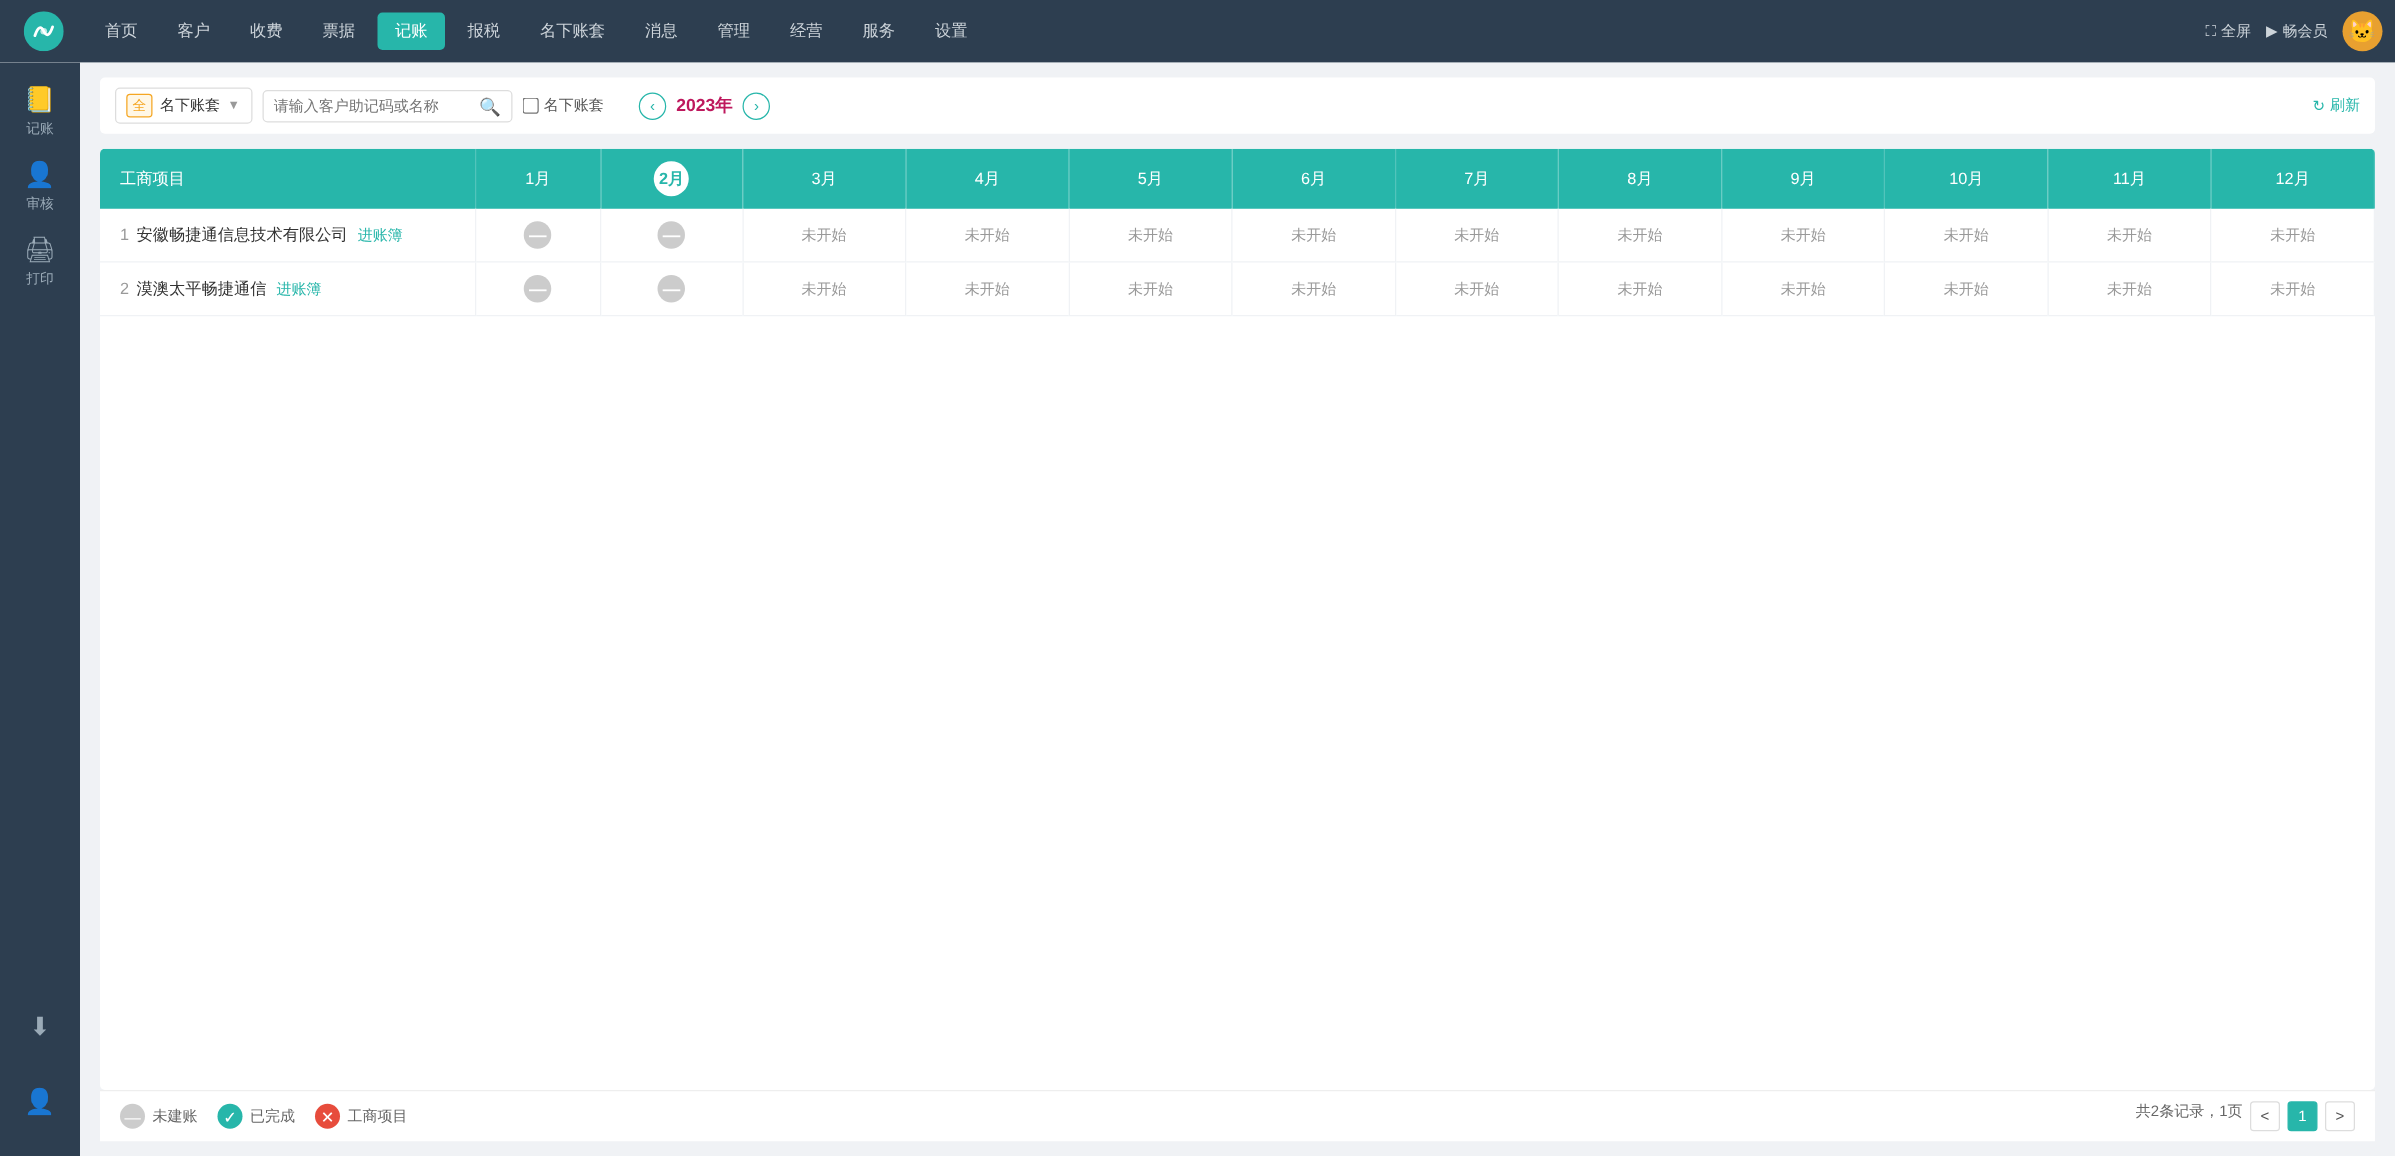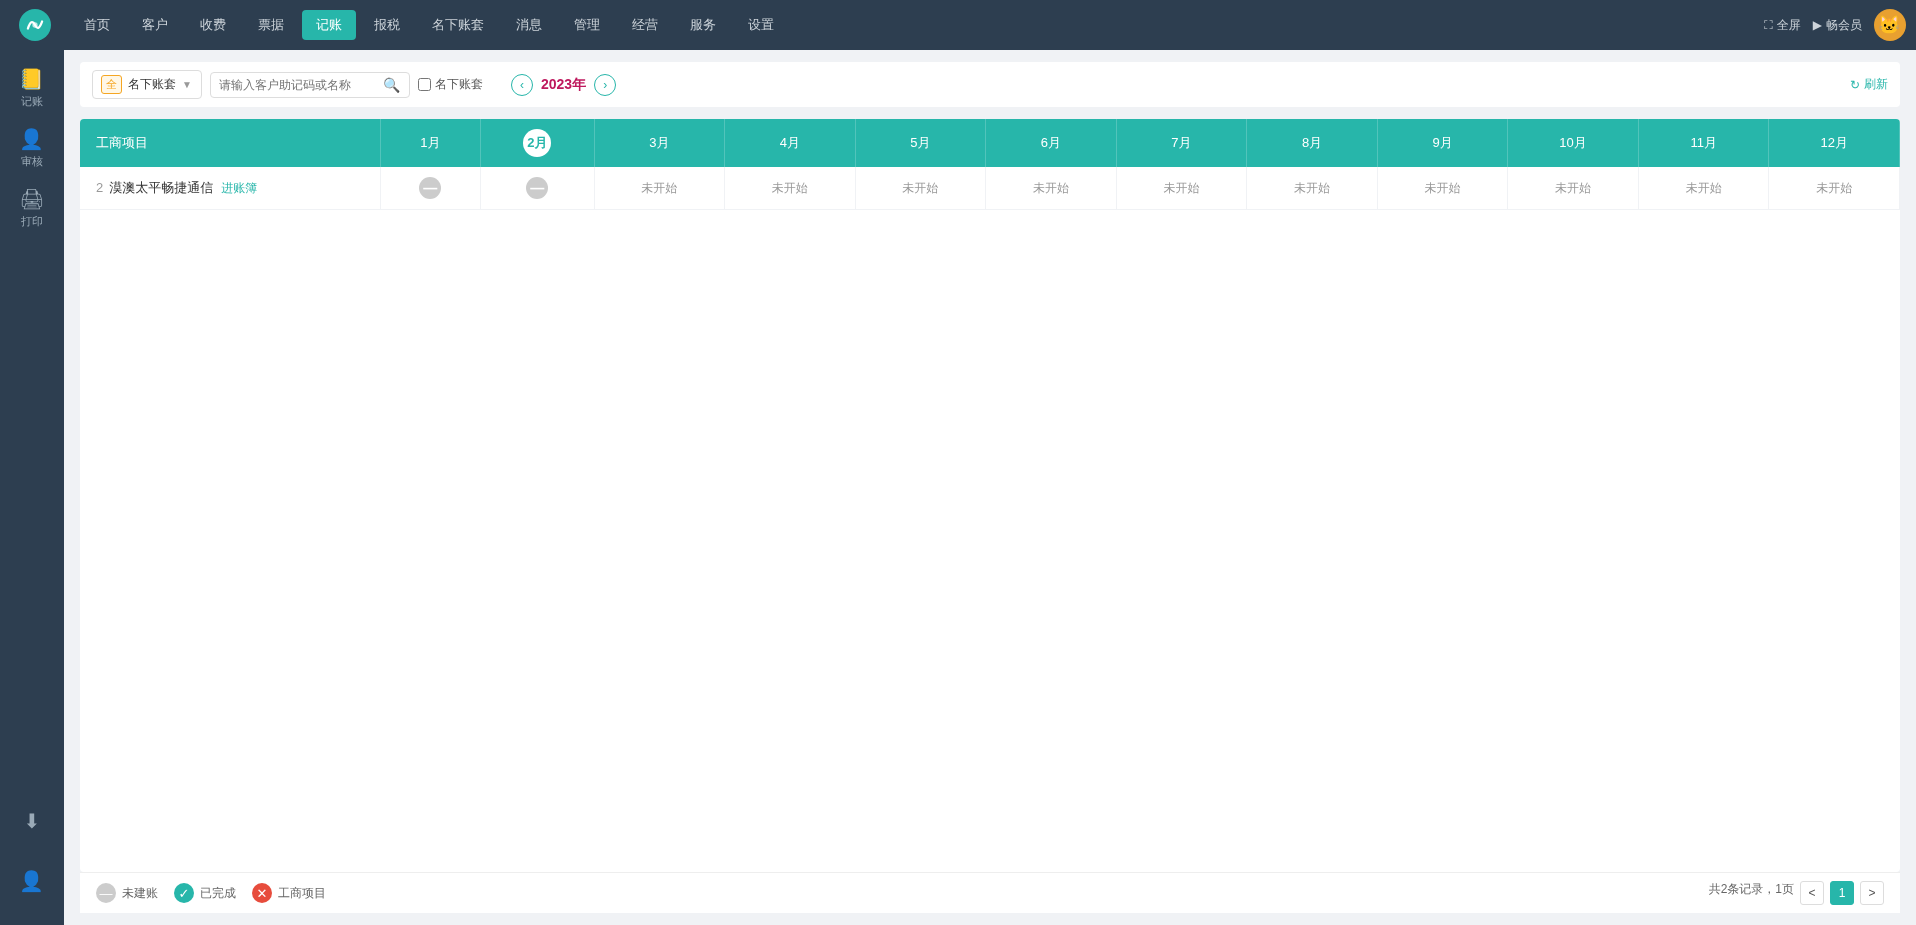--- a/index.html
+++ b/index.html
@@ -444,20 +444,35 @@
             <th><span>6月</span></th>
             <th><span>7月</span></th>
             <th><span>8月</span></th>
             <th><span>9月</span></th>
             <th><span>10月</span></th>
             <th><span>11月</span></th>
             <th><span>12月</span></th>
           </tr>
         </thead>
         <tbody id="table-body">
+        <tr>
+              <td style="padding-left: 16px;"><span style="color:#999;margin-right:6px;">1</span><span>安徽畅捷通信息技术有限公司</span><a class="link-btn">进账簿</a></td>
+              <td><span class="status-icon" style="background:#ccc;">—</span></td>
+              <td><span class="status-icon" style="background:#ccc;">—</span></td>
+              <td style="color: rgb(153, 153, 153);">未开始</td>
+              <td style="color: rgb(153, 153, 153);">未开始</td>
+              <td style="color: rgb(153, 153, 153);">未开始</td>
+              <td style="color: rgb(153, 153, 153);">未开始</td>
+              <td style="color: rgb(153, 153, 153);">未开始</td>
+              <td style="color: rgb(153, 153, 153);">未开始</td>
+              <td style="color: rgb(153, 153, 153);">未开始</td>
+              <td style="color: rgb(153, 153, 153);">未开始</td>
+              <td style="color: rgb(153, 153, 153);">未开始</td>
+              <td style="color: rgb(153, 153, 153);">未开始</td>
+            </tr>
             <tr>
               <td style="padding-left: 16px;"><span style="color:#999;margin-right:6px;">2</span><span>漠澳太平畅捷通信</span><a class="link-btn">进账簿</a></td>
               <td><span class="status-icon" style="background:#ccc;">—</span></td>
               <td><span class="status-icon" style="background:#ccc;">—</span></td>
               <td style="color: rgb(153, 153, 153);">未开始</td>
               <td style="color: rgb(153, 153, 153);">未开始</td>
               <td style="color: rgb(153, 153, 153);">未开始</td>
               <td style="color: rgb(153, 153, 153);">未开始</td>
               <td style="color: rgb(153, 153, 153);">未开始</td>
               <td style="color: rgb(153, 153, 153);">未开始</td>

